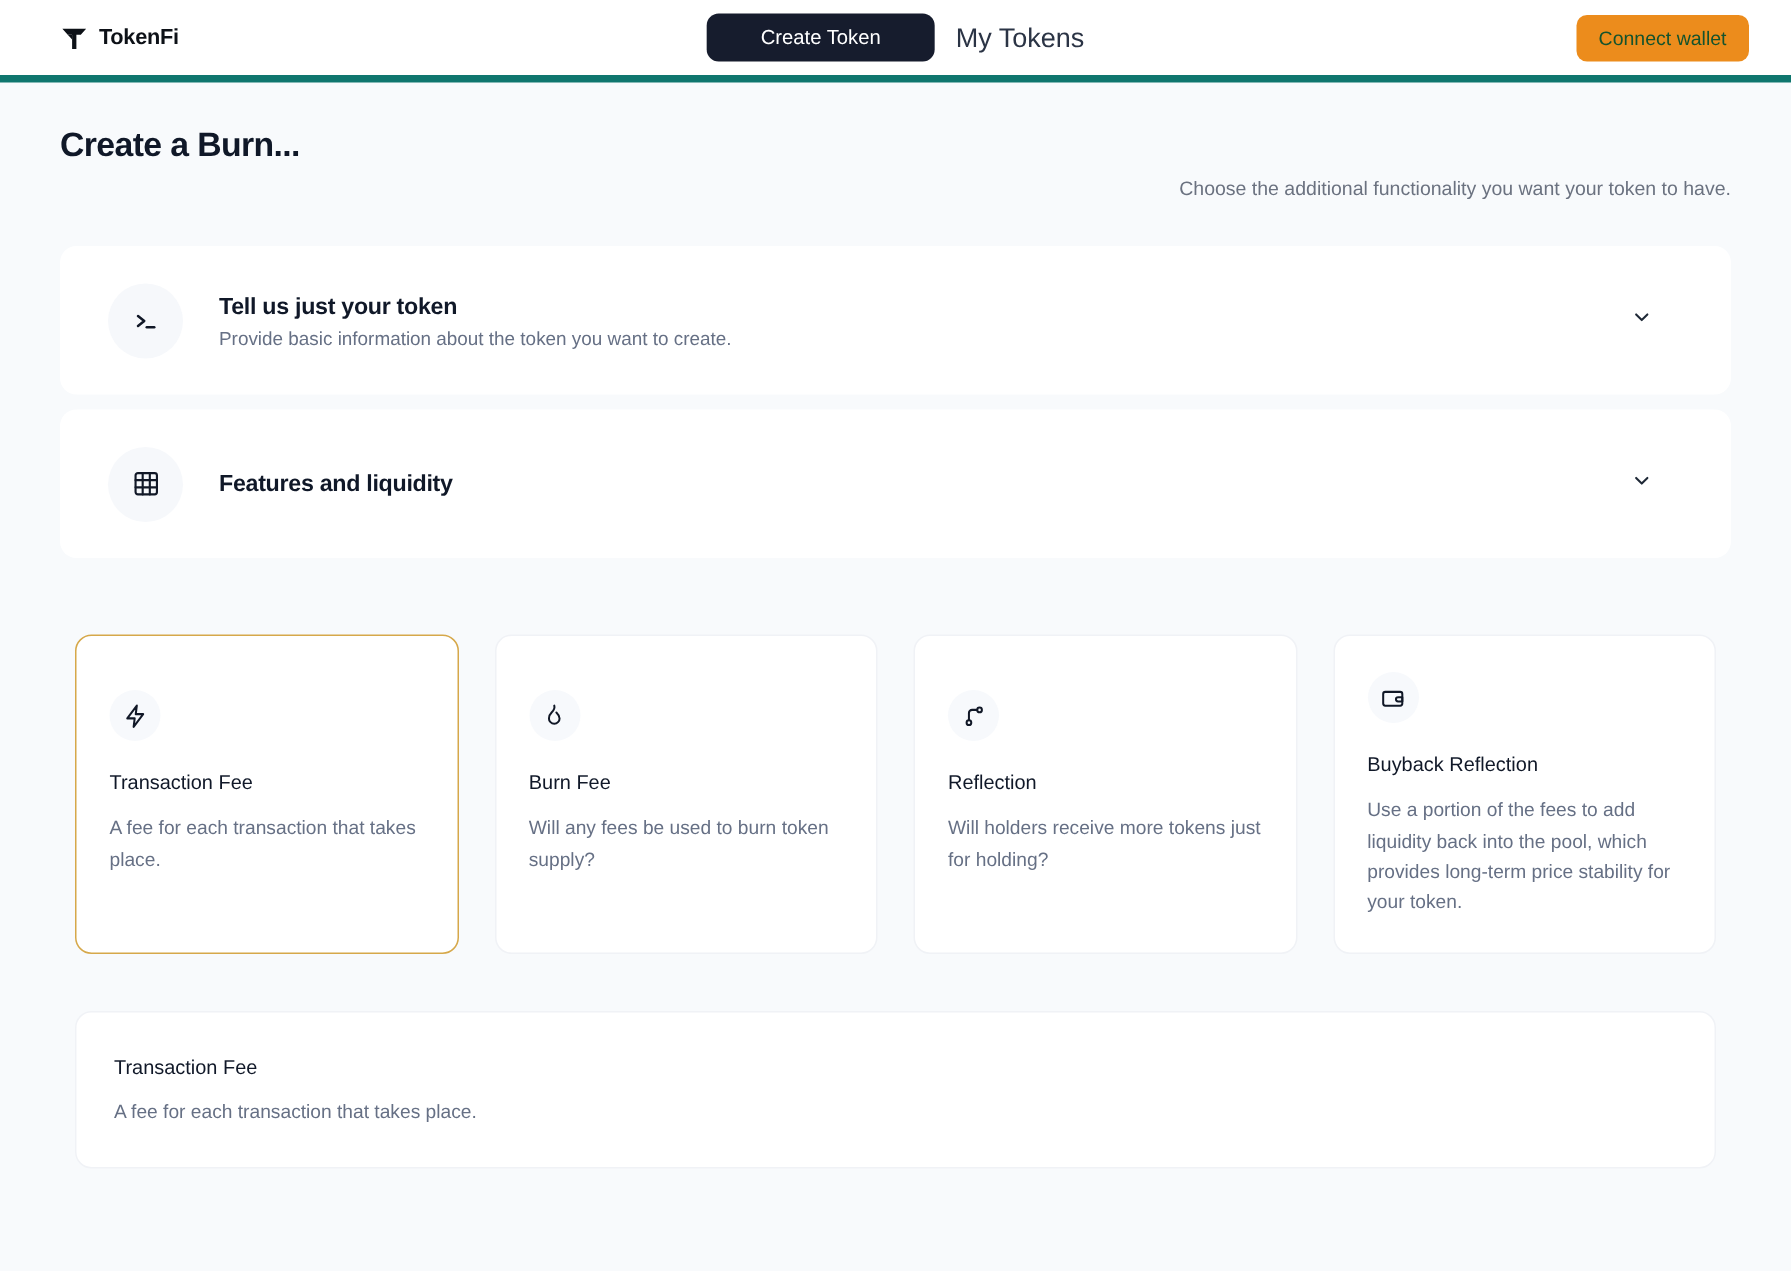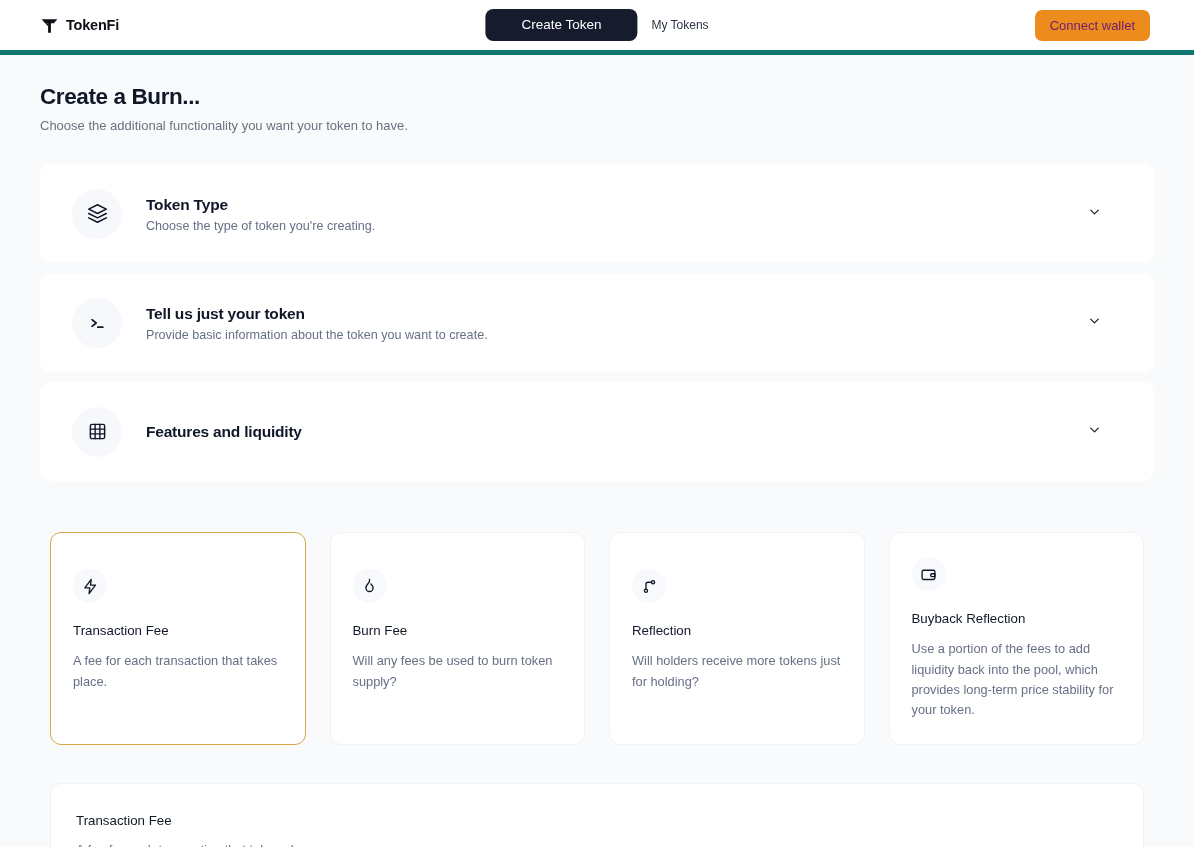--- a/index.html
+++ b/index.html
@@ -28,40 +28,41 @@
     position: absolute; left: 50%; transform: translateX(-50%);
     display: flex; align-items: center; gap: 14px;
   }
   .nav-pill {
     background: #161c2d; color: #ffffff;
     font-size: 13.5px; font-weight: 500;
     padding: 9px 36px; border-radius: 8px;
     border: none; cursor: pointer; line-height: 1;
   }
   .nav-link {
-    color: #2b3445; font-size: 12px; font-weight: 400;
+    color: #2b3445; font-size: 18px; font-weight: 400;
     text-decoration: none; cursor: pointer; line-height: 1;
   }
   .wallet-btn {
-    position: absolute; right: 44px;
-    background: #ec8c1c; color: #701a75;
+    position: absolute; right: 28px;
+    background: #ec8c1c; color: #14532d;
     font-size: 13px; font-weight: 500;
     padding: 9px 15px; border-radius: 7px;
     border: none; cursor: pointer; line-height: 1;
   }
 
   
   .page-head { padding: 28px 40px 0 40px; }
   .page-title {
     font-size: 22.5px; font-weight: 700; color: #101828;
     letter-spacing: -0.4px; line-height: 1.25;
   }
   .page-sub {
     font-size: 13px; color: #6b7280; margin-top: 7px;
     font-weight: 400;
+    text-align: right;
   }
 
   
   .sections { padding: 31px 40px 0 40px; }
   .accordion {
     background: #ffffff; border-radius: 11px;
     display: flex; align-items: center;
     padding: 0 32px; height: 99px;
     margin-bottom: 10px; position: relative;
     cursor: pointer;
@@ -154,38 +155,20 @@
   <button class="wallet-btn">Connect wallet</button>
 </div>
 
 <div class="page-head">
   <div class="page-title">Create a Burn...</div>
   <div class="page-sub">Choose the additional functionality you want your token to have.</div>
 </div>
 
 <div class="sections">
 
-  <div class="accordion">
-    <div class="acc-icon-wrap">
-      <svg width="21" height="21" viewBox="0 0 24 24" fill="none" stroke="#111827" stroke-width="1.8" stroke-linecap="round" stroke-linejoin="round">
-        <polygon points="12 2 2 7 12 12 22 7 12 2"></polygon>
-          <polyline points="2 17 12 22 22 17"></polyline>
-          <polyline points="2 12 12 17 22 12"></polyline>
-      </svg>
-    </div>
-    <div class="acc-text">
-      <div class="acc-title">Token Type</div>
-      <div class="acc-sub">Choose the type of token you're creating.</div>
-    </div>
-    <span class="acc-chevron">
-      <svg width="15" height="15" viewBox="0 0 24 24" fill="none" stroke="#1f2937" stroke-width="2.2" stroke-linecap="round" stroke-linejoin="round">
-          <polyline points="6 9 12 15 18 9"></polyline>
-        </svg>
-    </span>
-  </div>
 
   <div class="accordion">
     <div class="acc-icon-wrap">
       <svg width="20" height="20" viewBox="0 0 24 24" fill="none" stroke="#111827" stroke-width="2" stroke-linecap="round" stroke-linejoin="round">
         <polyline points="6 8 11 12 6 16"></polyline>
           <line x1="13" y1="17" x2="19" y2="17"></line>
       </svg>
     </div>
     <div class="acc-text">
       <div class="acc-title">Tell us just your token</div>

